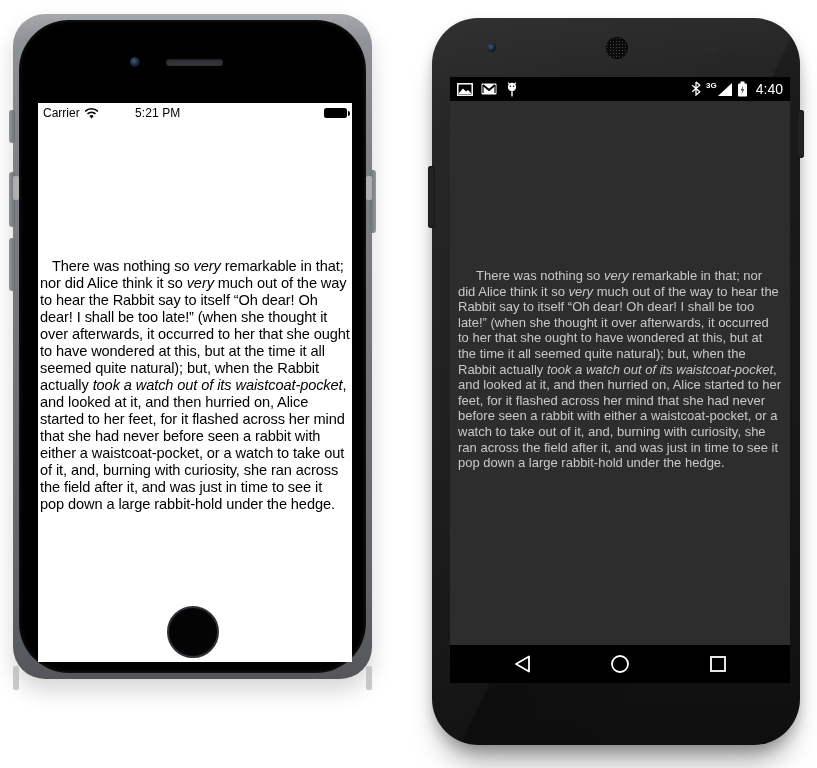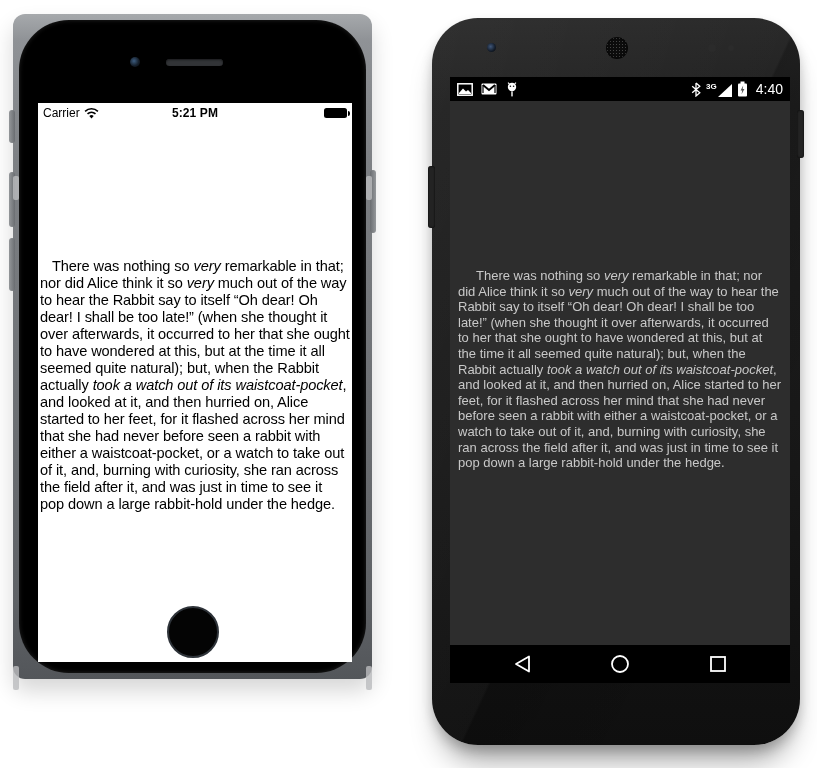--- a/index.html
+++ b/index.html
@@ -1,33 +1,33 @@
 <!DOCTYPE html>
 <html><head>
 <meta charset="utf-8">
 <style>
   html,body{margin:0;padding:0;background:#ffffff;}
   .stage{position:relative;width:817px;height:768px;background:#ffffff;overflow:hidden;
          font-family:"Liberation Sans",sans-serif;}
 
   
-  .iphone{position:absolute;left:13px;top:14px;width:359px;height:665px;border-radius:12px;
+  .iphone{position:absolute;left:13px;top:14px;width:359px;height:665px;border-radius:32px;
     background:linear-gradient(180deg,#a6a9ac 0%,#8f9296 4%,#7e8185 22%,#6f7276 55%,#5f6266 88%,#53565a 100%);
     box-shadow:0 12px 22px rgba(0,0,0,0.16);}
   .iphone-band{position:absolute;width:6px;height:24px;background:#babcbe;opacity:.8;border-radius:2px;}
   .iphone-bezel{position:absolute;inset:6px;border-radius:50px;background:#000;
     box-shadow:inset 0 0 5px rgba(255,255,255,0.14);}
   .iphone-camera{position:absolute;left:117px;top:43px;width:10px;height:10px;border-radius:50%;
     background:radial-gradient(circle at 40% 40%,#3d5d80 0%,#16202c 55%,#05070a 100%);}
   .iphone-speaker{position:absolute;left:153px;top:45px;width:57px;height:7px;border-radius:4px;
     background:#323437;box-shadow:inset 0 1px 2px #1a1b1d;}
   .iphone-screen{position:absolute;left:25px;top:89px;width:314px;height:559px;background:#ffffff;overflow:hidden;}
   .ios-statusbar{height:20px;display:flex;align-items:center;padding:0 5px;font-size:12px;color:#000;}
   .ios-sb-left{display:flex;align-items:center;gap:4px;width:92px;}
-  .ios-time{flex:1;text-align:center;font-weight:700;letter-spacing:.1px;}
+  .ios-time{flex:1;text-align:left;font-weight:400;letter-spacing:.1px;}
   .ios-sb-right{width:92px;display:flex;justify-content:flex-end;align-items:center;}
   .ios-battery{width:23px;height:10px;background:#000;border-radius:2.5px;position:relative;}
   .ios-battery .nub{position:absolute;right:-3px;top:2.5px;width:2.5px;height:5px;background:#000;border-radius:0 2px 2px 0;}
   .ios-text{margin:135px 2px 0;font-size:14.6px;line-height:17px;color:#000;text-indent:12px;letter-spacing:-.1px;}
   .ios-text em{font-style:italic;}
   .home-button{position:absolute;left:50%;transform:translateX(-50%);bottom:21px;width:52px;height:52px;
     border-radius:50%;background:#040404;border:2.5px solid #2e3339;box-sizing:border-box;cursor:pointer;}
   .side-btn{position:absolute;border-radius:3px;background:linear-gradient(90deg,#94979a,#6a6d71);}
   .side-btn.right{background:linear-gradient(90deg,#6a6d71,#94979a);}
 
@@ -40,21 +40,21 @@
   .android-camera{position:absolute;left:55px;top:25px;width:9px;height:9px;border-radius:50%;
     background:radial-gradient(circle at 40% 40%,#40577a 0%,#131c29 60%,#05070a 100%);}
   .android-speaker{position:absolute;left:174px;top:19px;width:22px;height:22px;border-radius:50%;
     background-color:#0c0c0c;background-image:radial-gradient(#454545 0.8px,transparent 1px);background-size:3px 3px;
     box-shadow:inset 0 0 3px #000;}
   .android-sensor{position:absolute;border-radius:50%;background:#2b2b2b;}
   .android-screen{position:absolute;left:18px;top:59px;width:340px;height:606px;background:#2d2d2d;
     overflow:hidden;display:flex;flex-direction:column;}
   .android-statusbar{height:24px;background:#000;display:flex;align-items:center;padding:0 7px;flex:none;}
   .as-left{display:flex;align-items:center;gap:8px;}
-  .as-right{margin-left:auto;display:flex;align-items:center;gap:5px;}
+  .as-right{margin-left:auto;display:flex;align-items:flex-start;gap:5px;}
   .net-wrap{display:flex;align-items:flex-start;gap:1px;}
   .net-label{color:#fff;font-size:8px;font-weight:700;line-height:8px;margin-top:1px;}
   .android-time{color:#fff;font-size:14px;margin-left:3px;}
   .android-content{flex:1;overflow:hidden;}
   .android-text{margin:167px 8px 0;font-size:13px;line-height:15.6px;color:#c8c8c8;text-indent:18px;}
   .android-text em{font-style:italic;}
   .android-nav{height:38px;background:#000;display:flex;align-items:center;justify-content:space-between;
     padding:0 60px;flex:none;}
   .nav-btn{width:24px;height:24px;display:flex;align-items:center;justify-content:center;cursor:pointer;}
   .a-side-btn{position:absolute;background:#232323;border-radius:3px;box-shadow:inset 0 0 2px #000;}

